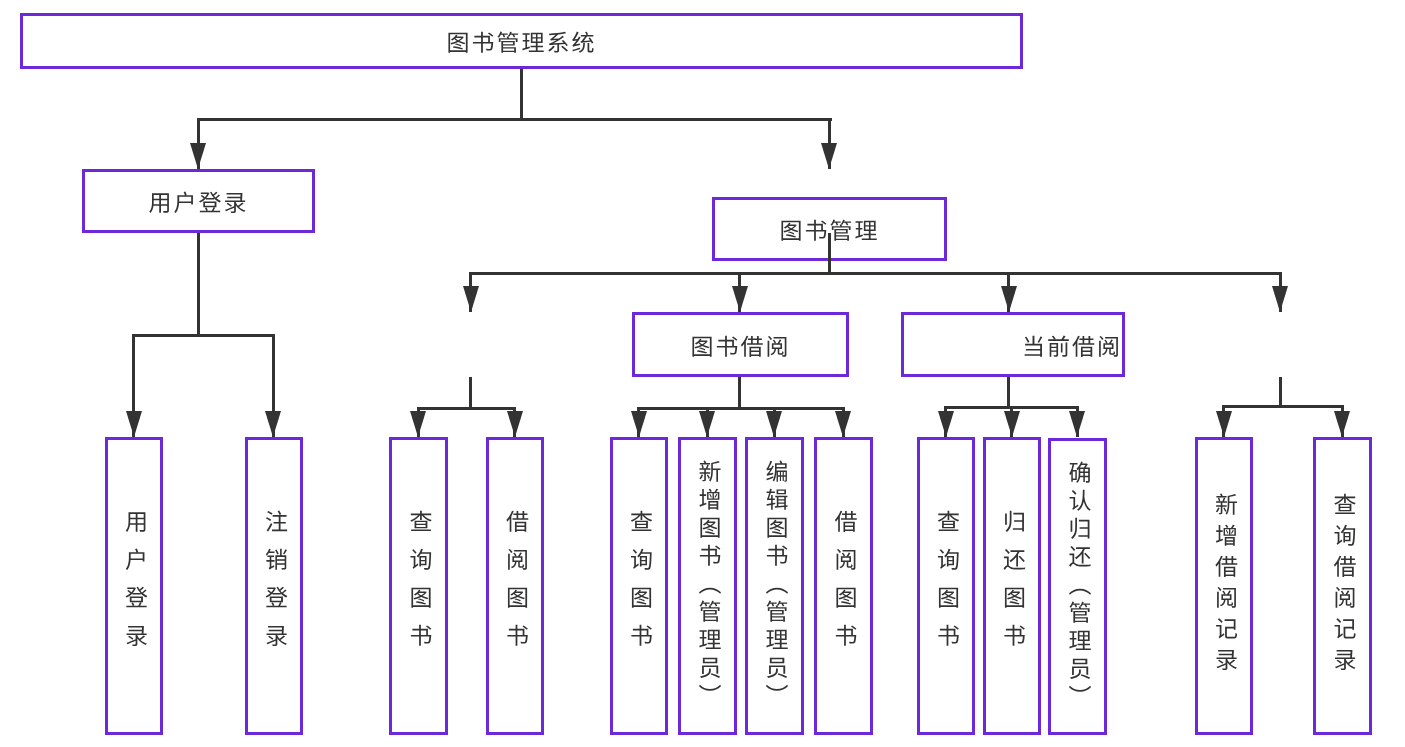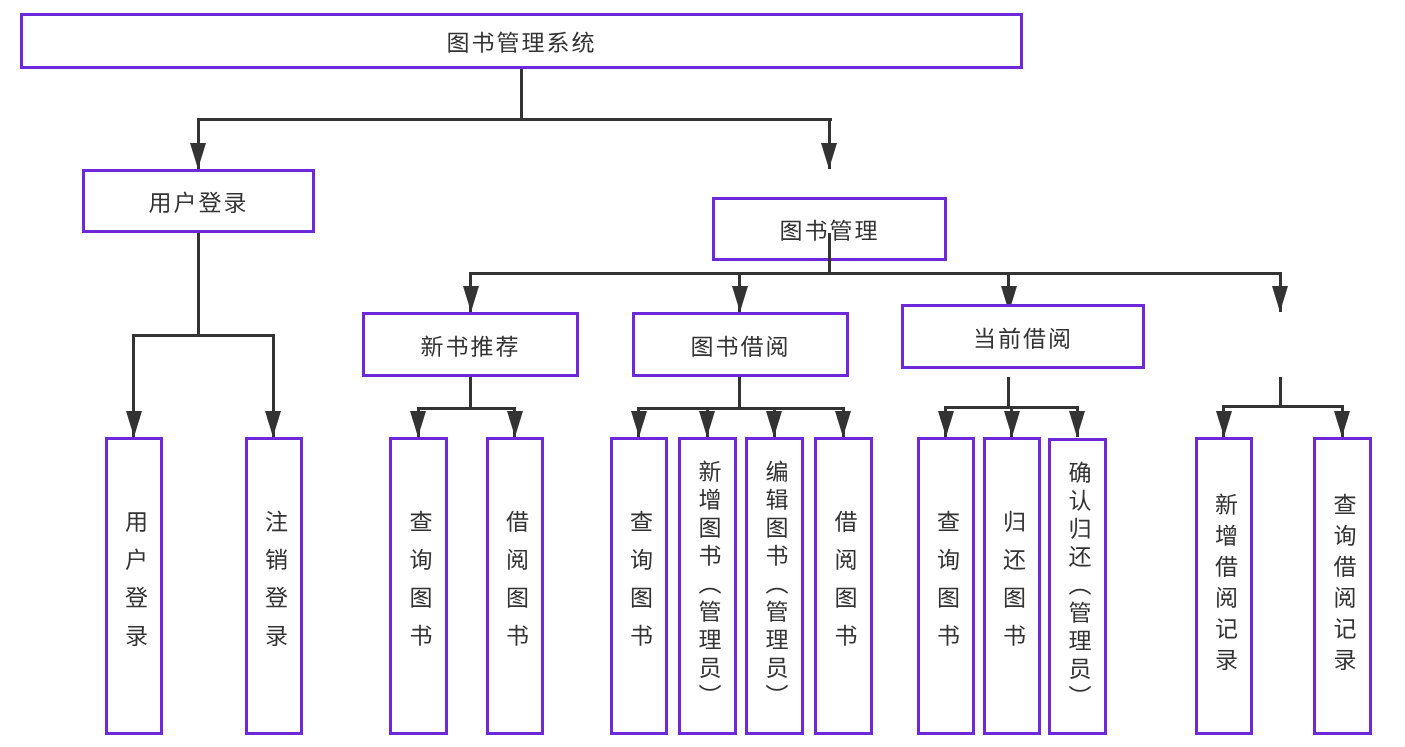--- a/index.html
+++ b/index.html
@@ -104,27 +104,24 @@
   <div class="hline" style="left:469px; top:272px; width:813px;"></div>
   <div class="vline" style="left:469px; top:272px; height:40px;"></div>
   <div class="arrow" style="left:463px; top:286px;"></div>
   <div class="vline" style="left:738px; top:272px; height:40px;"></div>
   <div class="arrow" style="left:732px; top:286px;"></div>
   <div class="vline" style="left:1007px; top:272px; height:40px;"></div>
   <div class="arrow" style="left:1001px; top:286px;"></div>
   <div class="vline" style="left:1279px; top:272px; height:40px;"></div>
   <div class="arrow" style="left:1272px; top:286px;"></div>
 
-  <div class="node" style="left:362px; top:312px; width:217px; height:65px;">
-    <span>新书推荐</span>
-  </div>
   <div class="node" style="left:632px; top:312px; width:217px; height:65px;">
     <span>图书借阅</span>
   </div>
-  <div class="node" style="left:901px; top:304px; width:244px; height:65px;">
+  <div class="node" style="left:901px; top:312px; width:224px; height:65px;justify-content:flex-end;">
     <span>当前借阅</span>
   </div>
 
   <div class="vline" style="left:469px; top:377px; height:33px;"></div>
   <div class="hline" style="left:417px; top:407px; width:99px;"></div>
   <div class="vline" style="left:417px; top:407px; height:30px;"></div>
   <div class="arrow" style="left:410px; top:411px;"></div>
   <div class="vline" style="left:513px; top:407px; height:30px;"></div>
   <div class="arrow" style="left:507px; top:411px;"></div>
 

